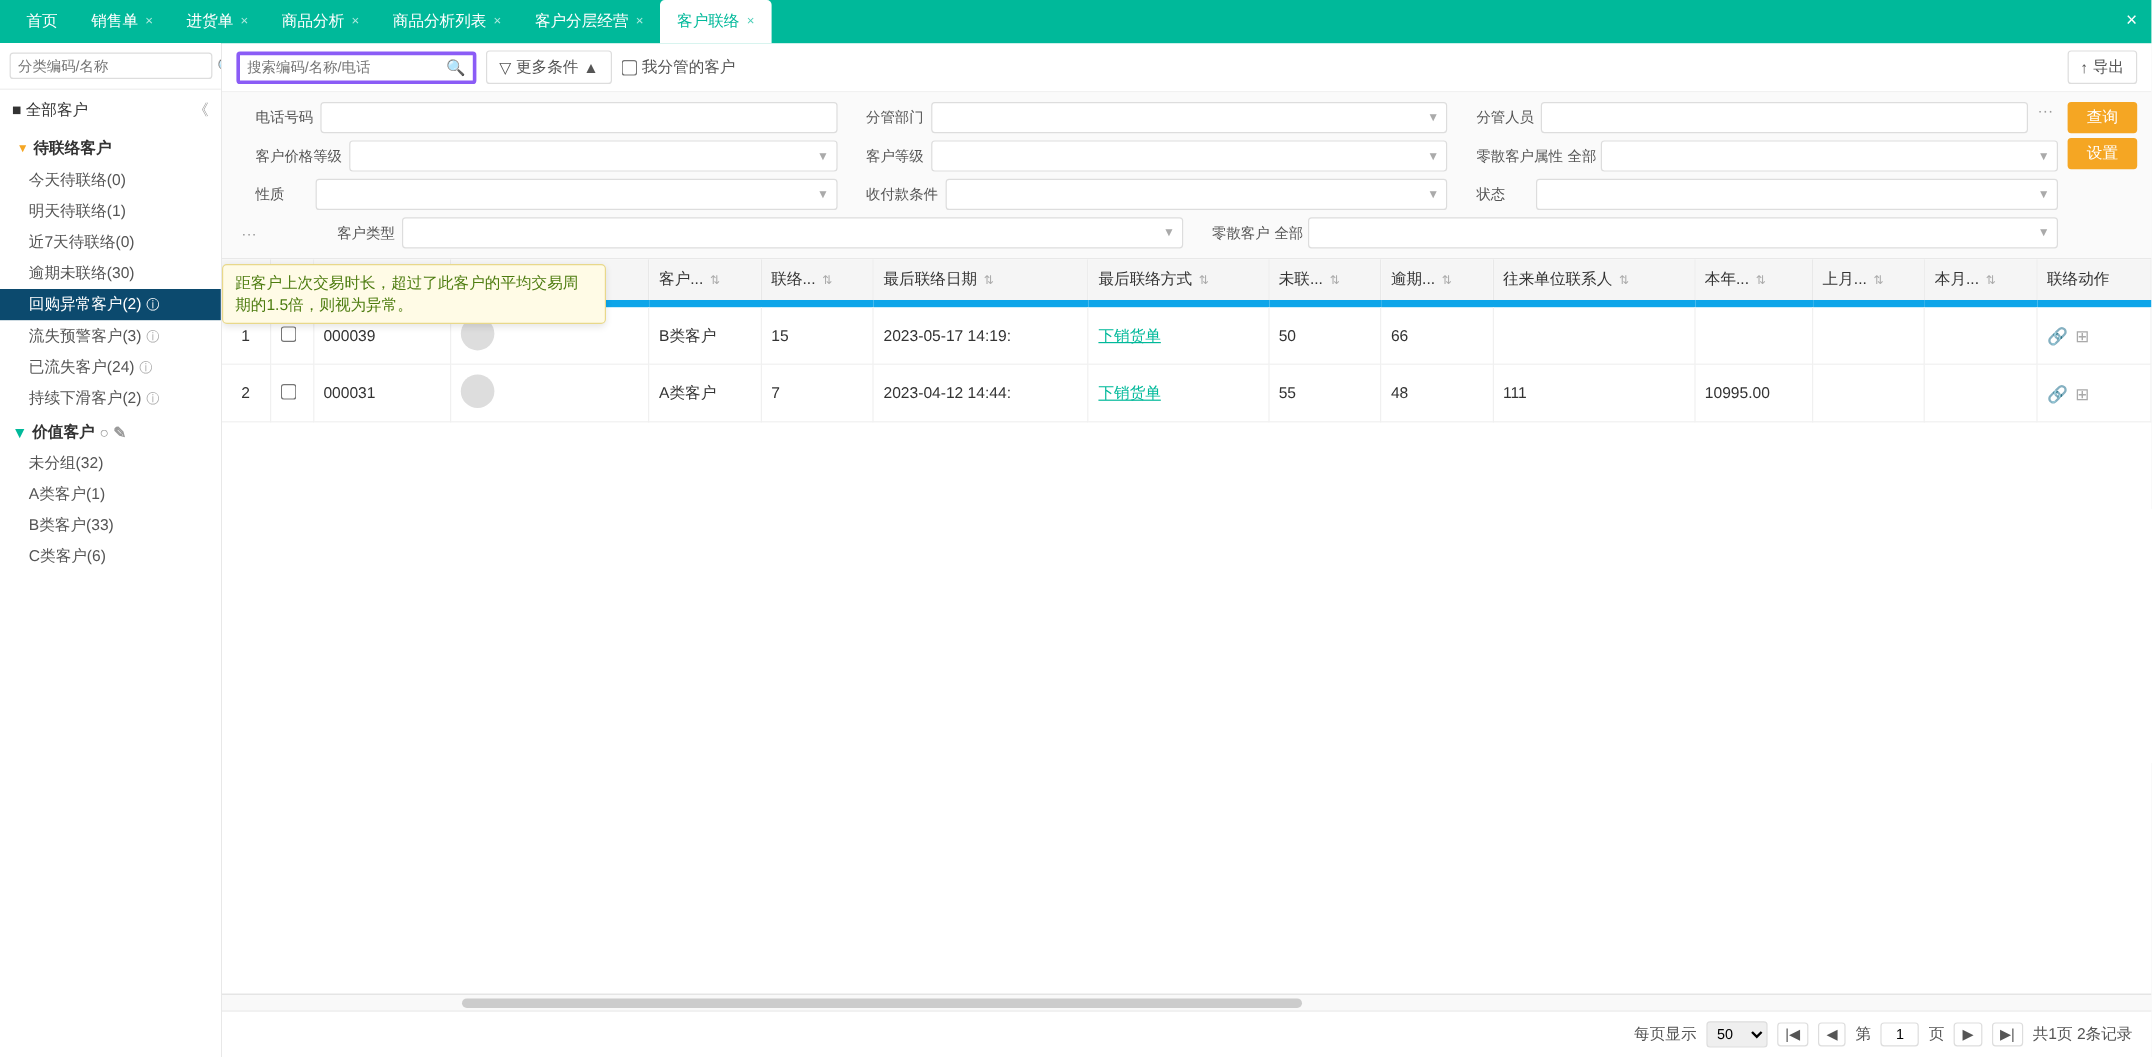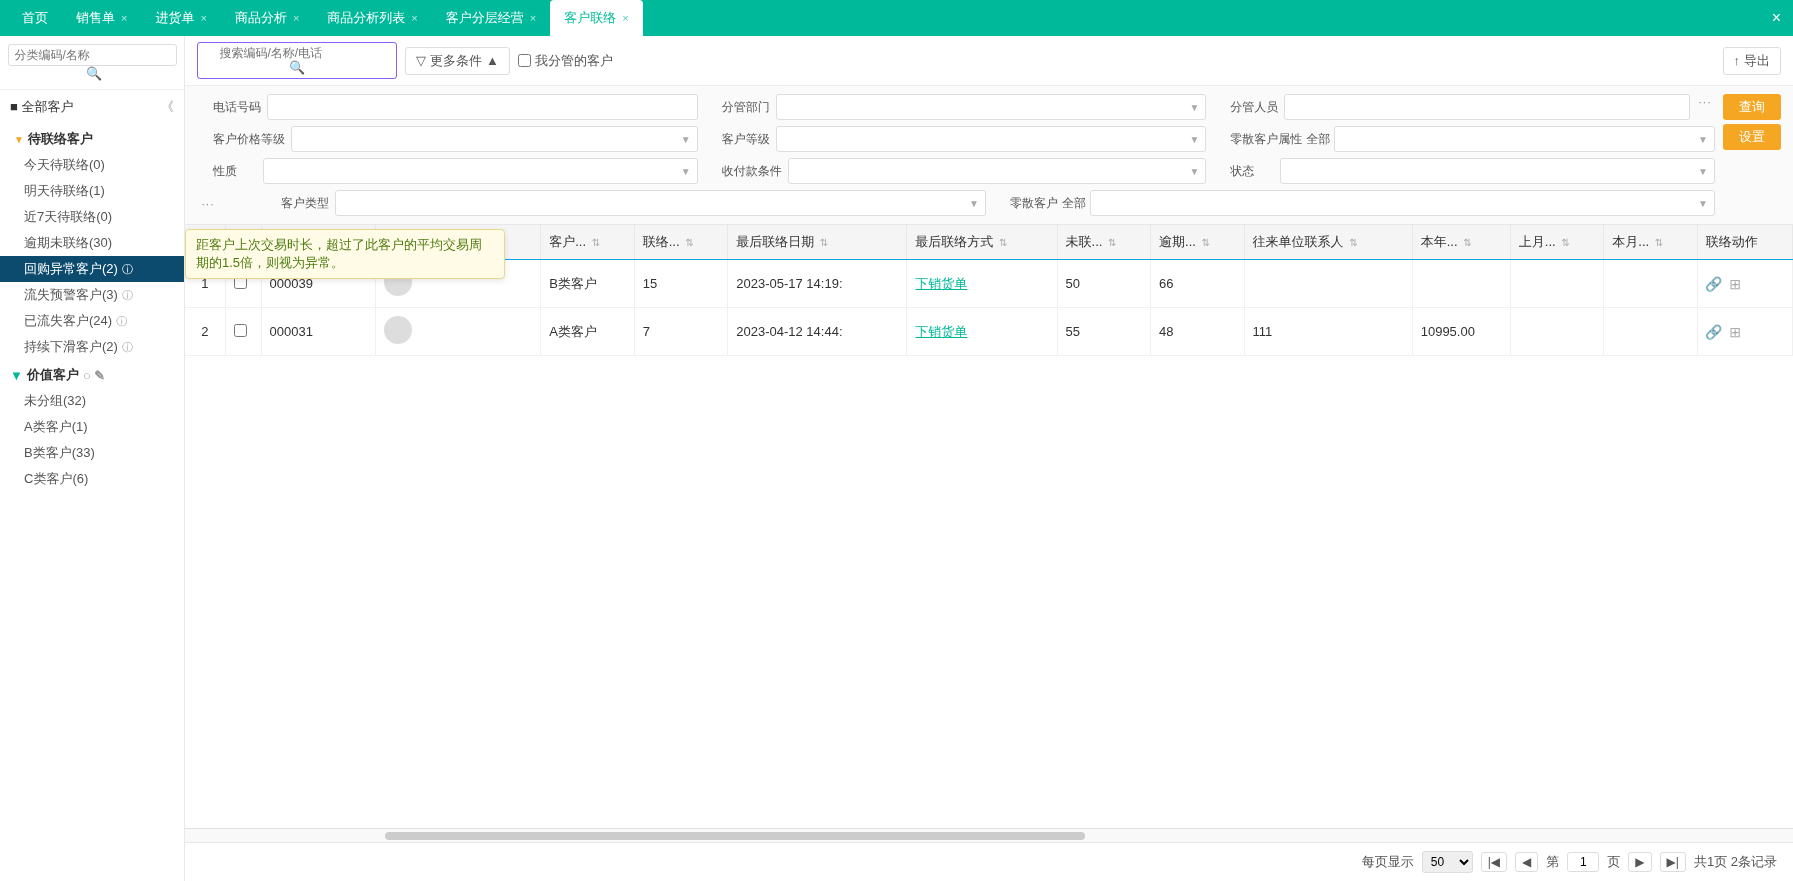--- a/index.html
+++ b/index.html
@@ -60,21 +60,20 @@
       border-right: 1px solid #e8e8e8;
       display: flex;
       flex-direction: column;
       overflow-y: auto;
     }
     .sidebar-search {
       padding: 8px;
       border-bottom: 1px solid #eee;
       display: flex;
       align-items: center;
-      flex-direction: column;
     }
     .sidebar-search input {
       border: 1px solid #ddd;
       border-radius: 3px;
       padding: 3px 6px;
       font-size: 12px;
       flex: 1;
       outline: none;
     }
     .sidebar-search .search-icon {
@@ -272,21 +271,21 @@
       overflow: auto;
       position: relative;
     }
     .data-table {
       width: 100%;
       border-collapse: collapse;
       font-size: 12px;
     }
     .data-table th {
       background: #f5f5f5;
-      border-bottom: 1px solid #0ea5e9;
+      border-bottom: 6px solid #0ea5e9;
       border-right: 1px solid #e8e8e8;
       padding: 8px 8px;
       text-align: left;
       white-space: nowrap;
       color: #333;
       font-weight: normal;
       position: sticky;
       top: 0;
       z-index: 1;
     }
@@ -483,21 +482,21 @@
       <span>B类客户(33)</span>
     </div>
     <div class="sidebar-item">
       <span>C类客户(6)</span>
     </div>
   </div>
 
   <div class="content-area">
 
     <div class="filter-bar">
-      <div style="display:flex;align-items:center;border:1px solid #8b5cf6;border-radius:3px;padding:3px 6px;width:200px;flex-direction:column;">
+      <div style="display:flex;align-items:center;border:3px solid #8b5cf6;border-radius:3px;padding:3px 6px;width:200px;">
         <input type="text" style="border: none; outline: none; font-size: 12px; flex: 1 1 0%;" placeholder="搜索编码/名称/电话">
         <span style="color:#aaa;cursor:pointer;">🔍</span>
       </div>
       <button class="filter-btn">
         <span>▽</span>
         <span>更多条件</span>
         <span>▲</span>
       </button>
       <label class="filter-checkbox-label">
         <input type="checkbox" style="">

